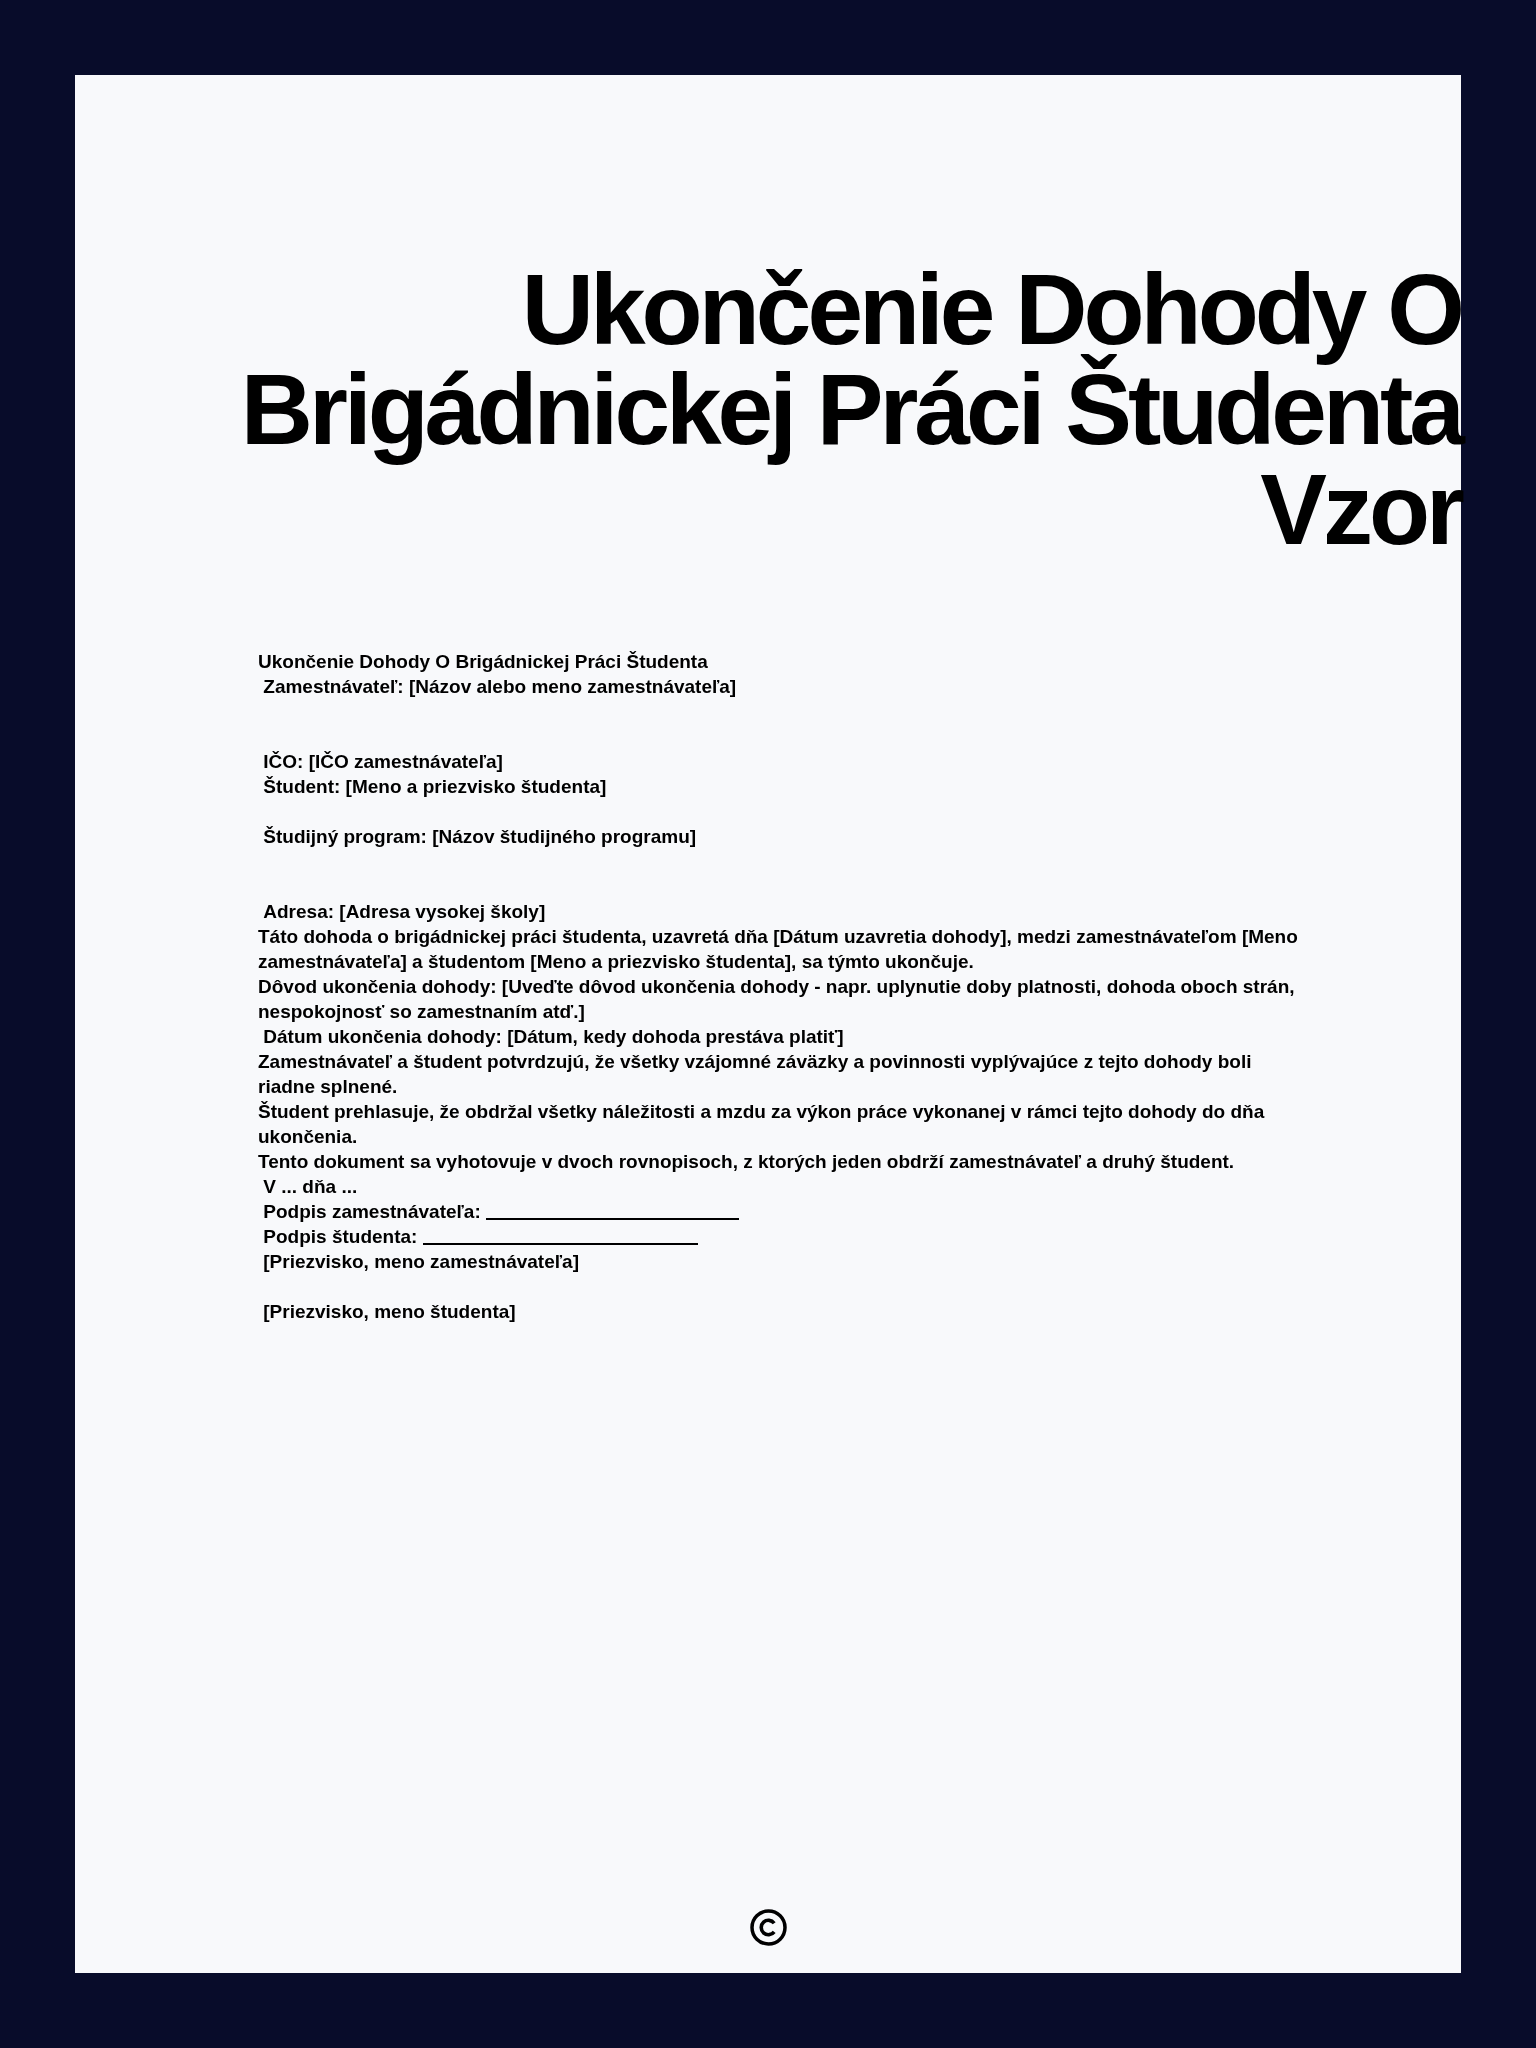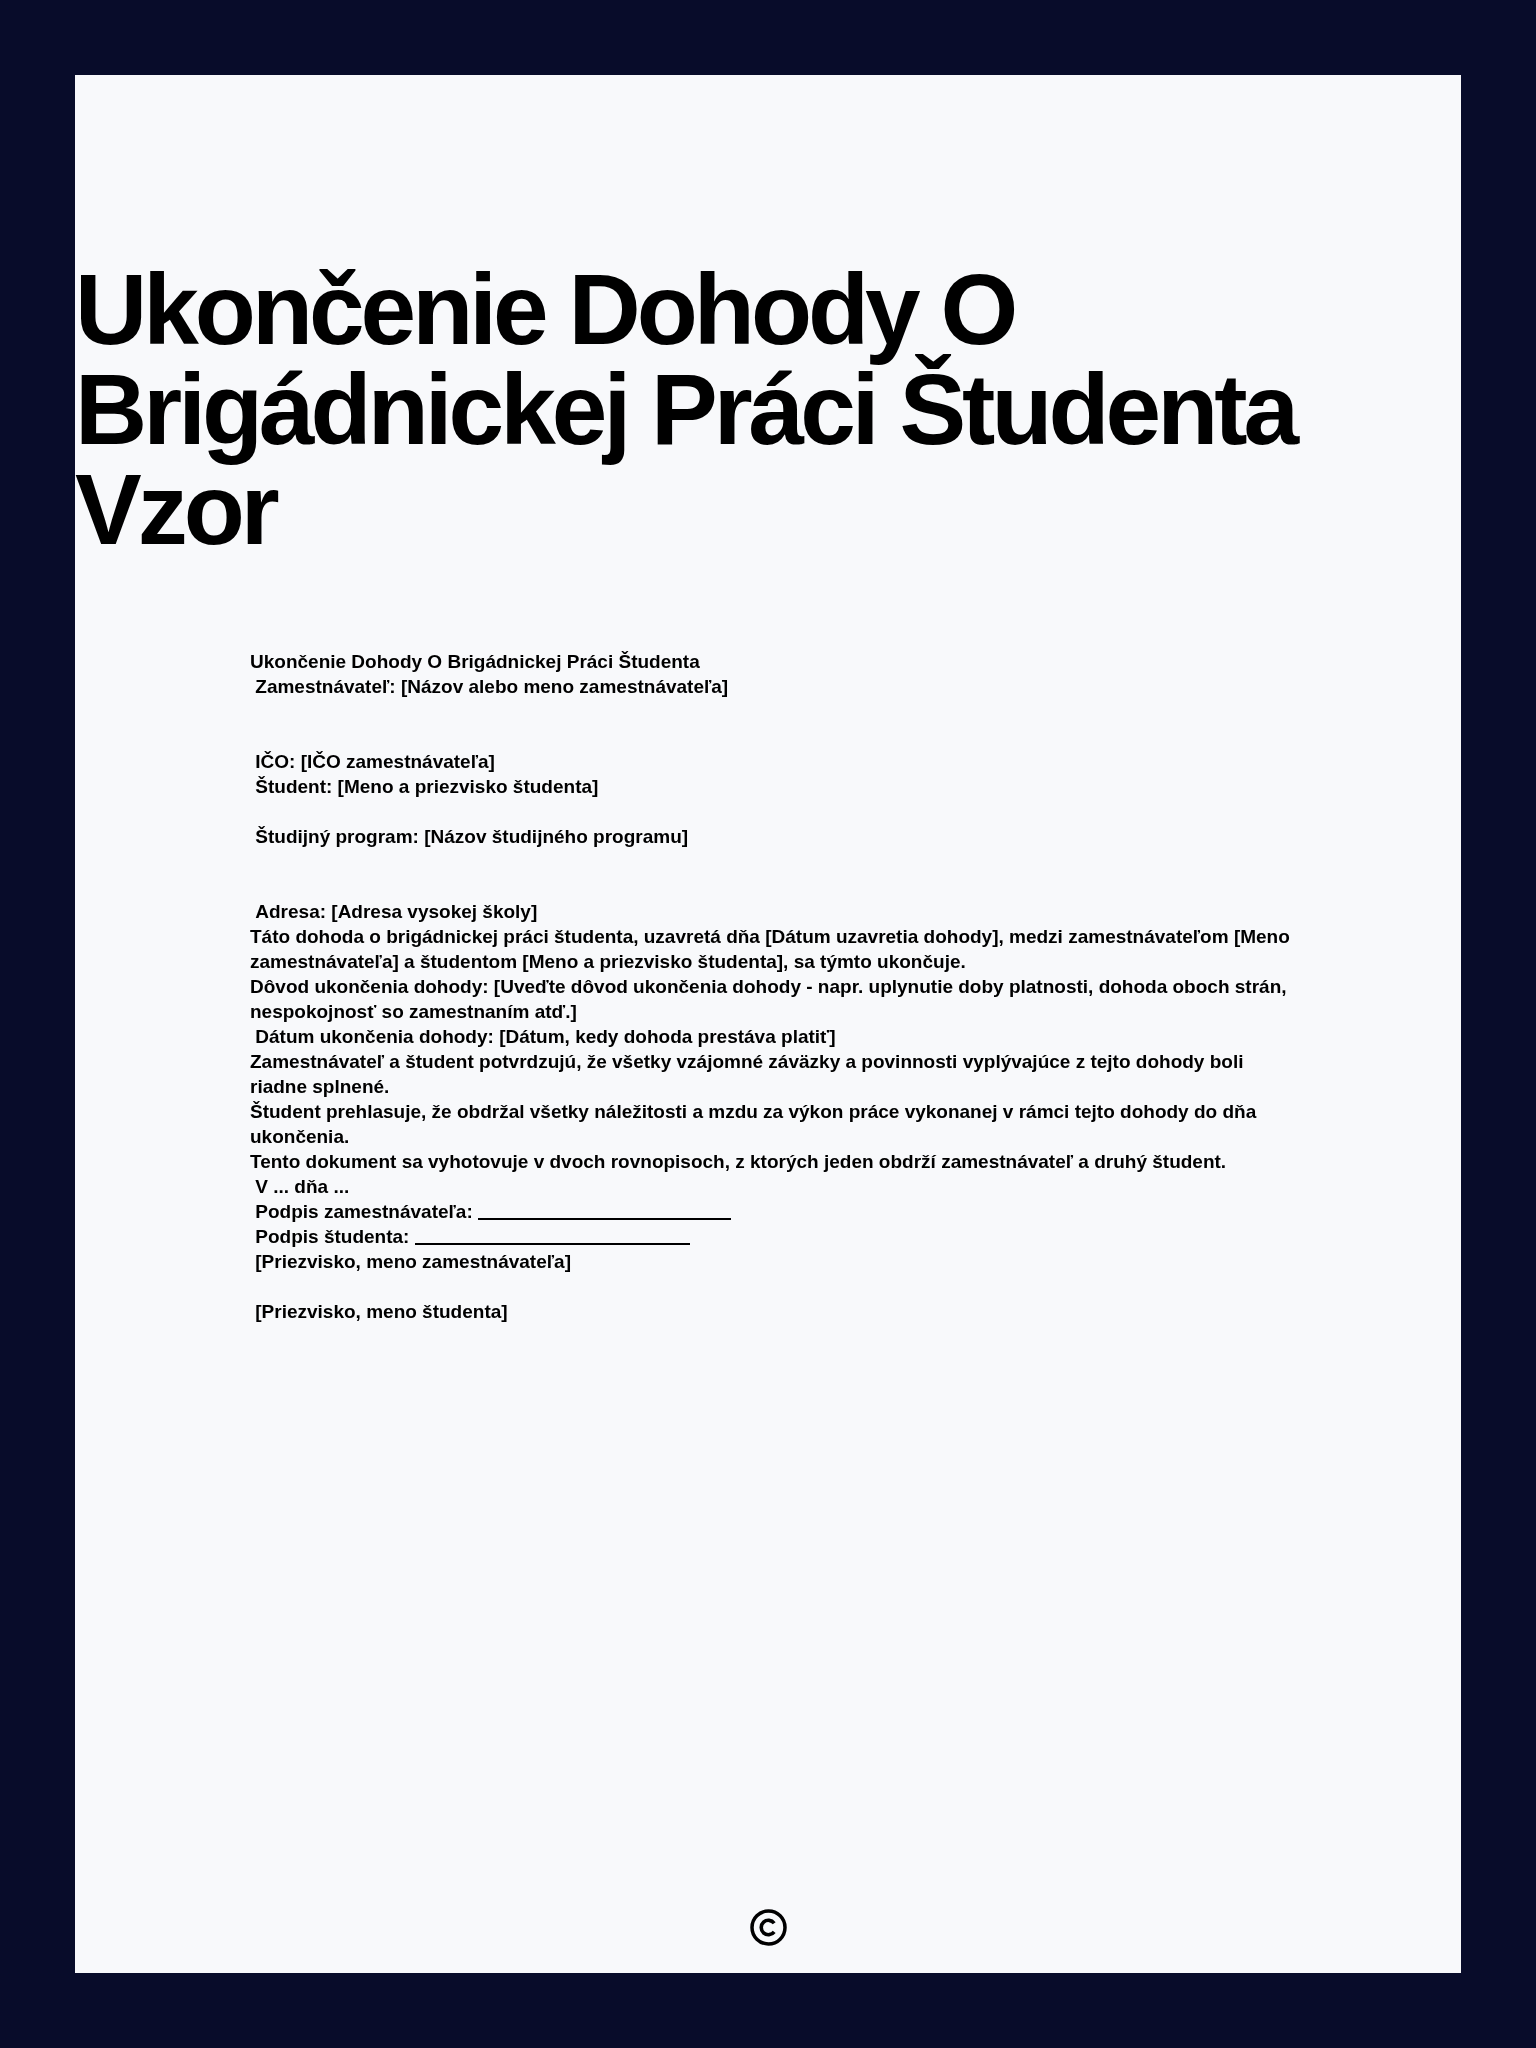--- a/index.html
+++ b/index.html
@@ -21,35 +21,35 @@
       width: 1386px;
       height: 1898px;
       background: #f8f9fb;
     }
     .doc-title {
       position: absolute;
       left: 0;
       top: 184px;
       width: 1386px;
       margin: 0;
-      text-align: left;
+      text-align: right;
       font-family: "Liberation Sans", sans-serif;
       font-weight: bold;
       font-size: 100px;
       line-height: 100px;
       letter-spacing: -4px;
       color: #000000;
     }
     .doc-title span {
       display: block;
       white-space: nowrap;
     }
     .doc-body {
       position: absolute;
-      left: 175px;
+      left: 183px;
       top: 574px;
       width: 1045px;
       font-family: "Liberation Sans", sans-serif;
       font-weight: bold;
       font-size: 19px;
       line-height: 25px;
       color: #000000;
     }
     .doc-body .line {
       display: block;

